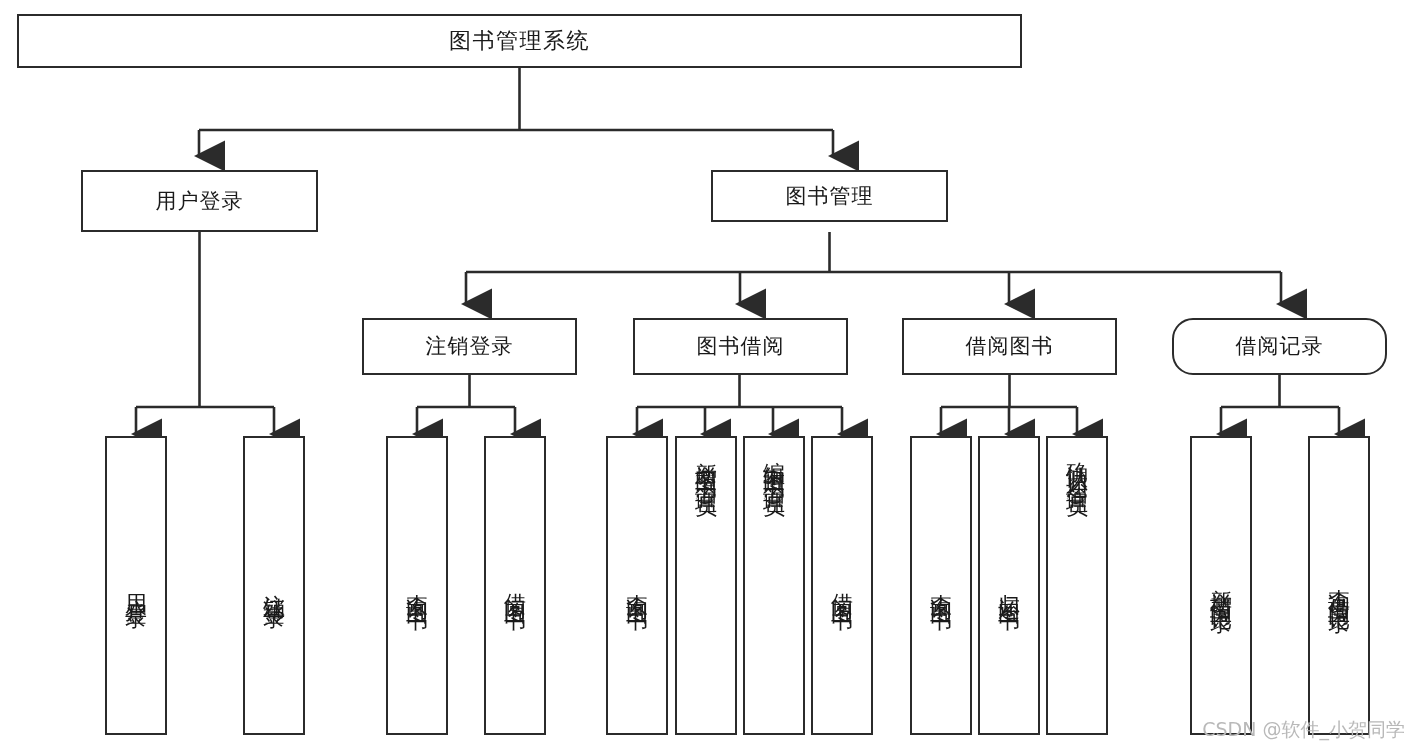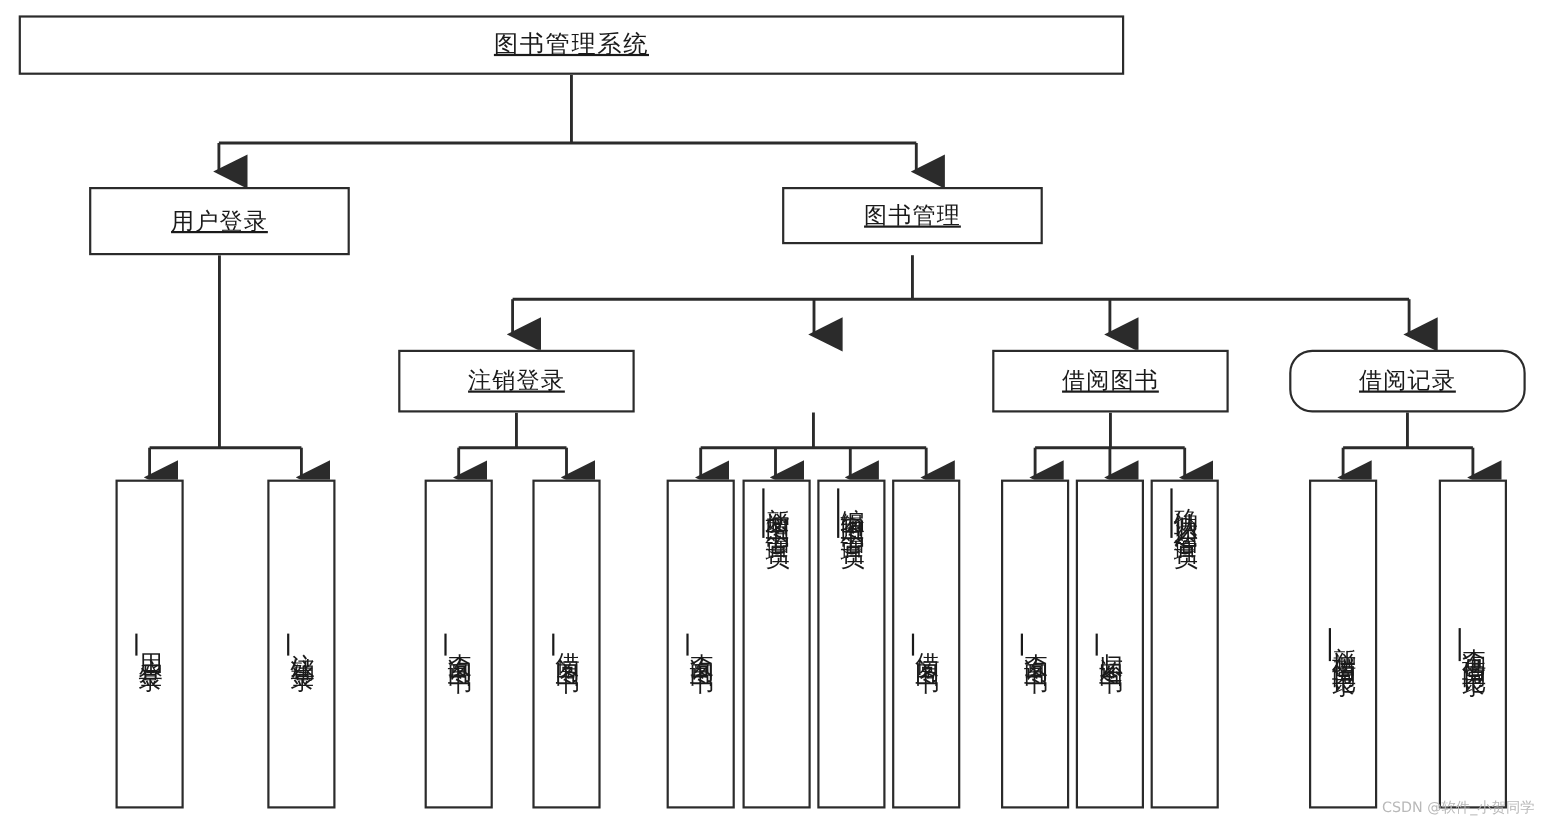--- a/index.html
+++ b/index.html
@@ -14,21 +14,20 @@
 
   .node{
     position:absolute;
     box-sizing:border-box;
     border:2px solid #2b2b2b;
     background:#ffffff;
     display:flex;
     align-items:center;
     justify-content:center;
     color:#1a1a1a;
-    text-decoration:underline;
   }
   .node .lbl{
     display:block;
     text-align:center;
     line-height:1.15;
     white-space:nowrap;
   }
 
   
   .h-node .lbl{font-size:21px;letter-spacing:1px;}
@@ -43,23 +42,23 @@
     text-orientation:upright;
     font-size:22px;
     letter-spacing:5px;
     line-height:1;
     white-space:nowrap;
   }
   .v-node.top .lbl{align-self:flex-start;}
 
   .watermark{
     position:absolute;
-    right:10px;
+    right:0;
     bottom:4px;
-    font-size:13px;
+    font-size:19px;
     color:#b9b9b9;
     white-space:nowrap;
     pointer-events:none;
   }
   svg#edges{position:absolute;left:0;top:0;width:1405px;height:747px;}
 </style>
 </head>
 <body>
 
 <div id="diagram">
@@ -121,20 +120,23 @@
   <div class="node h-node" style="left:81px;top:170px;width:237px;height:62px;">
     <span class="lbl">用户登录</span>
   </div>
   <div class="node h-node" style="left:711px;top:170px;width:237px;height:52px;">
     <span class="lbl">图书管理</span>
   </div>
 
   <div class="node h-node" style="left:362px;top:318px;width:215px;height:57px;">
     <span class="lbl">注销登录</span>
   </div>
+  <div class="node h-node" style="left:633px;top:318px;width:215px;height:57px;">
+    <span class="lbl">图书借阅</span>
+  </div>
   <div class="node h-node" style="left:902px;top:318px;width:215px;height:57px;">
     <span class="lbl">借阅图书</span>
   </div>
   <div class="node h-node" style="left:1172px;top:318px;width:215px;height:57px;border-radius:21px;">
     <span class="lbl">借阅记录</span>
   </div>
 
   <div class="node v-node" style="left:105px;top:436px;width:62px;height:299px;">
     <span class="lbl">用户登录</span>
   </div>

